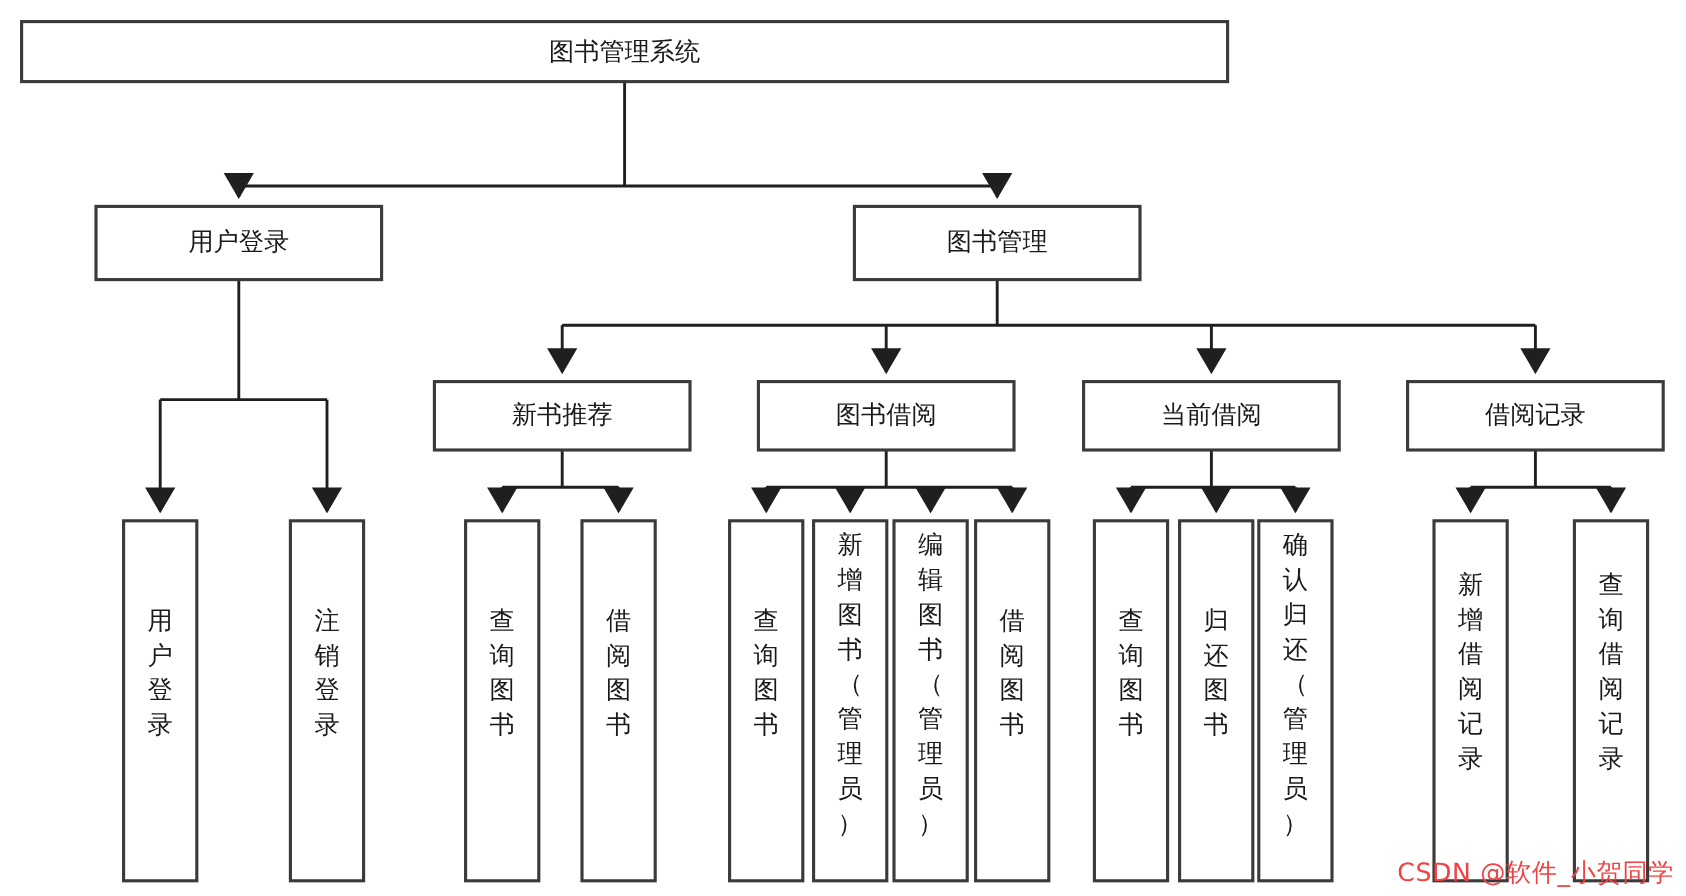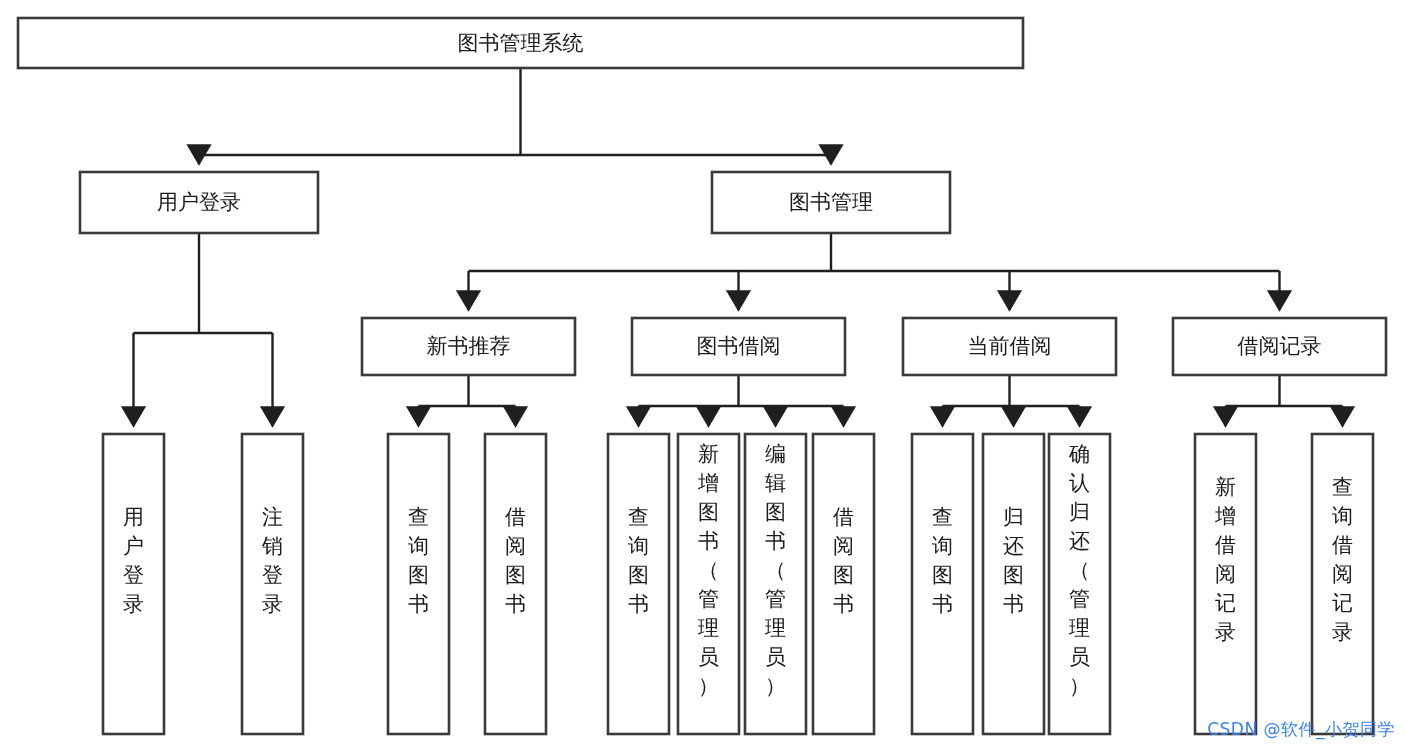--- a/index.html
+++ b/index.html
@@ -44,22 +44,22 @@
   }
   .arrow-head {
     fill: #1f1f1f;
     stroke: none;
   }
   .watermark {
     position: absolute;
     right: 10px;
     bottom: 6px;
     font-family: "DejaVu Sans", "Liberation Sans", sans-serif;
-    font-size: 17px;
-    color: #3b82f6;
+    font-size: 21px;
+    color: #ef4444;
     letter-spacing: 0.5px;
     white-space: nowrap;
     pointer-events: none;
   }
 </style>
 </head>
 <body>
 
 <svg id="diagram" viewBox="0 0 1405 747" xmlns="http://www.w3.org/2000/svg">
 

